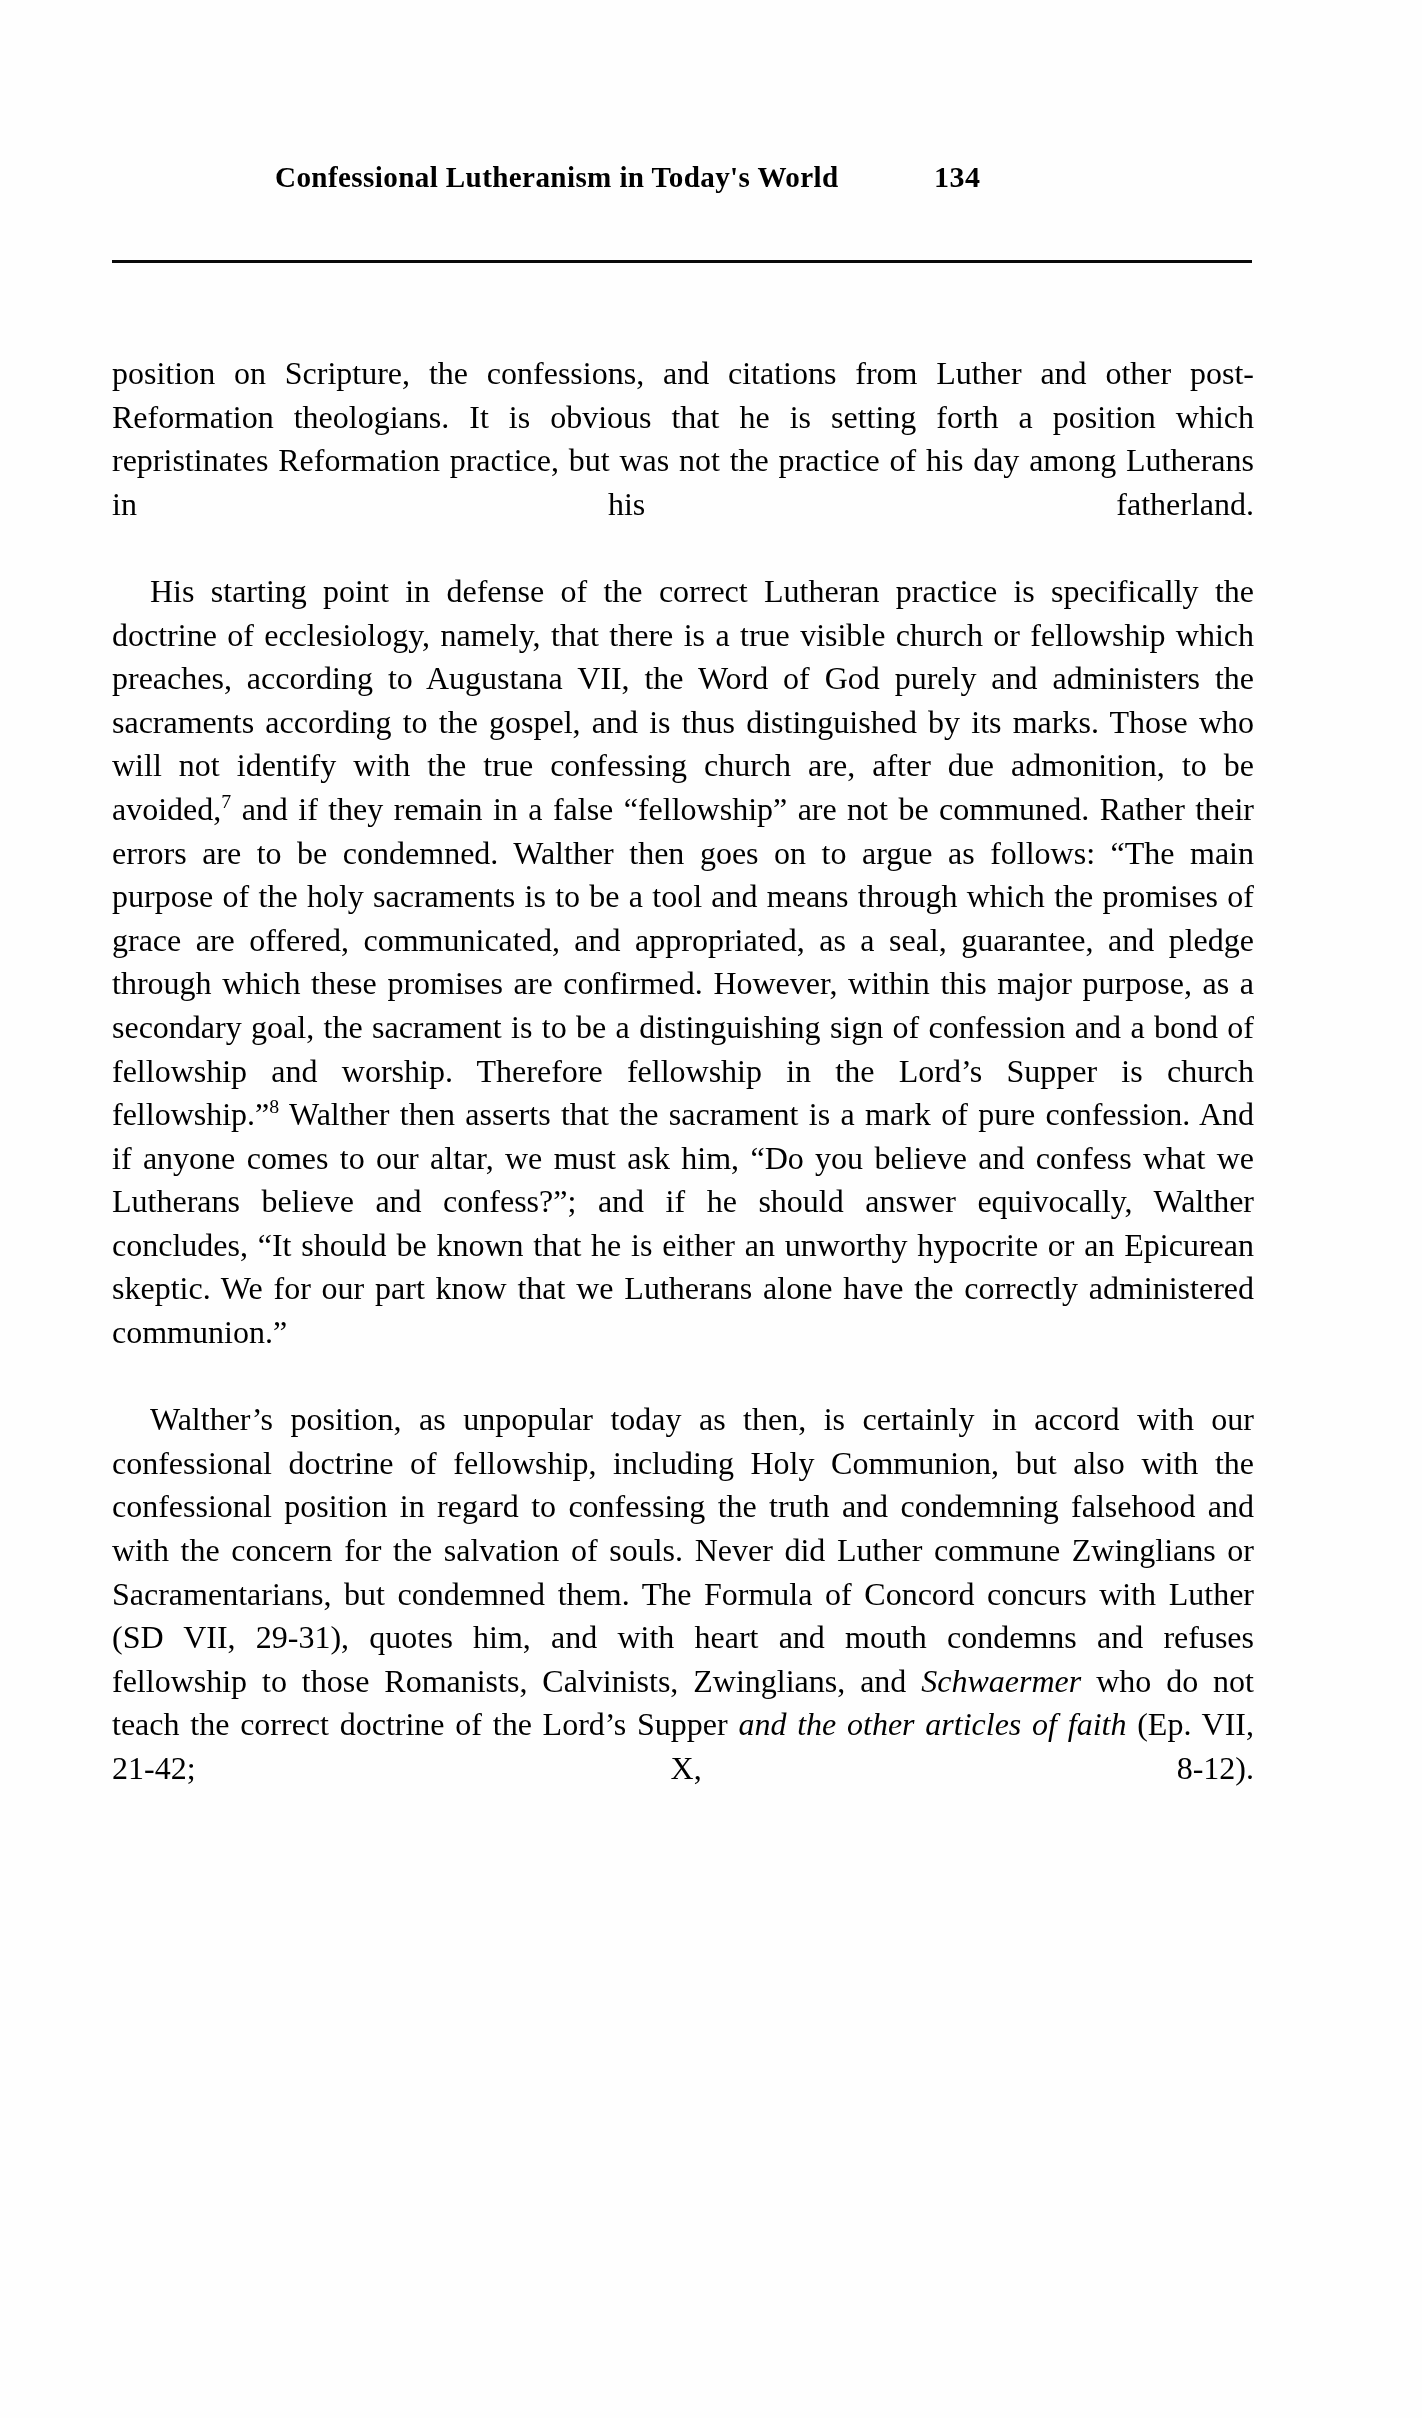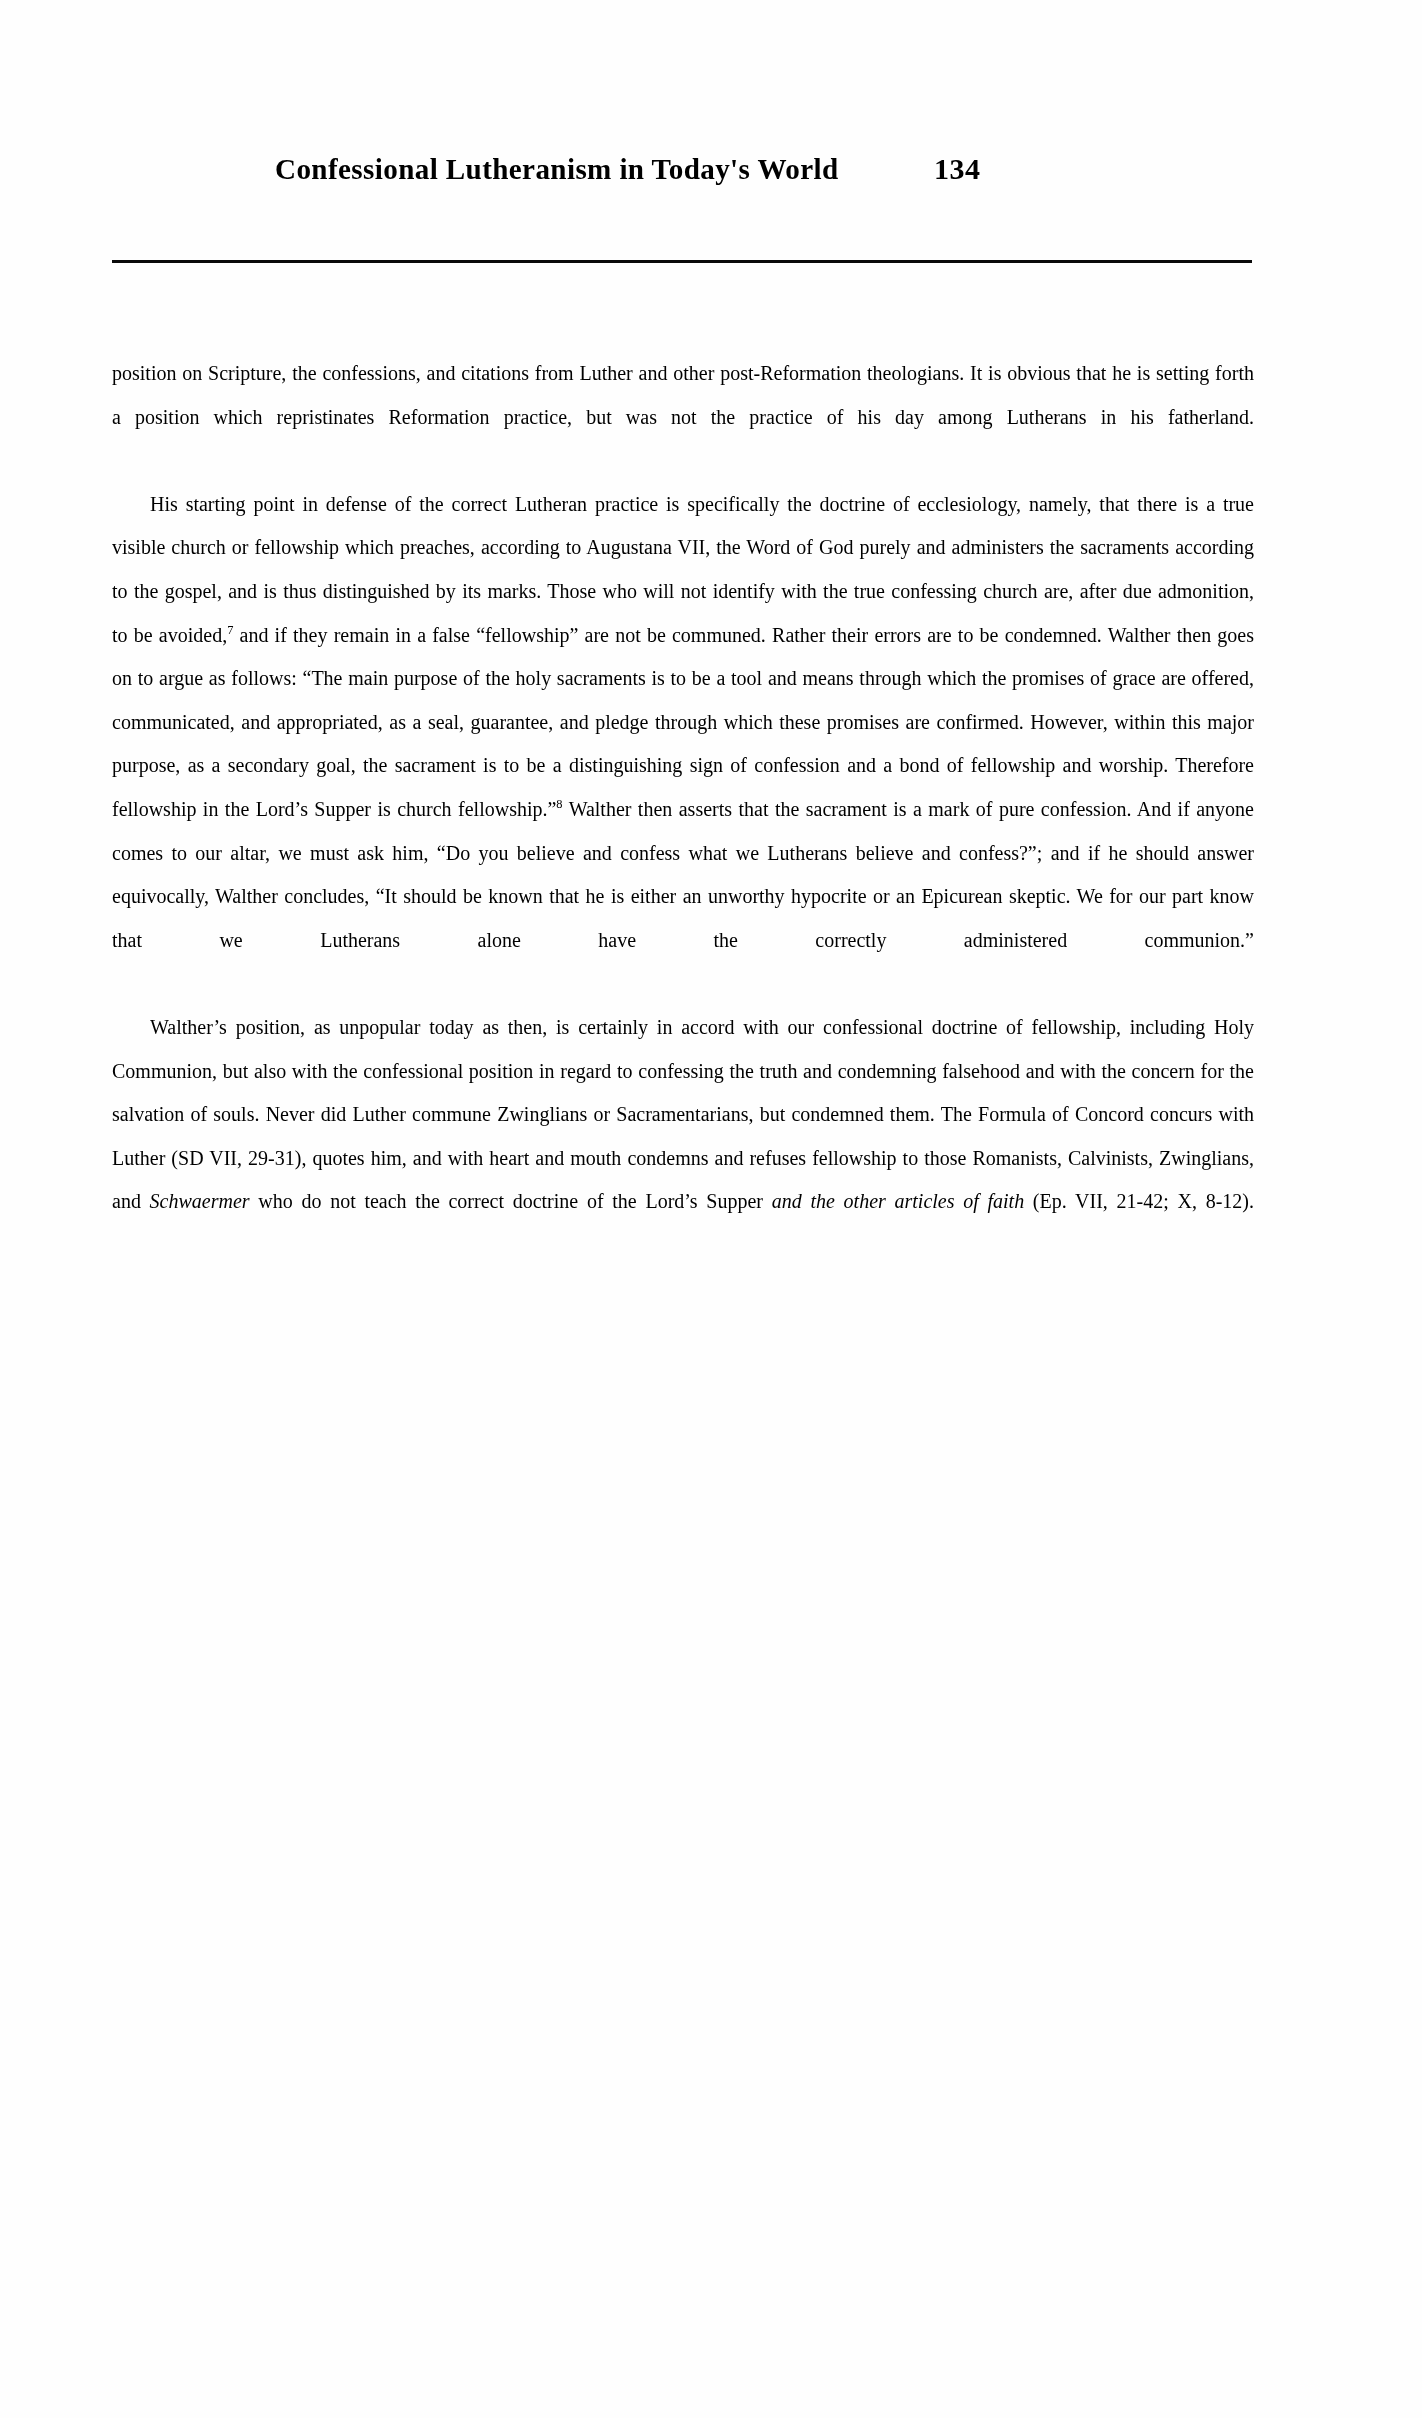--- a/index.html
+++ b/index.html
@@ -21,21 +21,21 @@
     left: 0; top: 0;
     width: 1422px;
     height: 2418px;
     background: #fefefe;
   }
 
   
   .running-head {
     position: absolute;
     left: 110px;
-    top: 152px;
+    top: 160px;
     width: 1150px;
     display: flex;
     align-items: center;
     justify-content: flex-start;
   }
   .running-head .rh-title {
     font-weight: bold;
     font-size: 30px;
     letter-spacing: 0.4px;
     margin-left: 165px;
@@ -59,21 +59,21 @@
     height: 3px;
     background: #0a0a0a;
   }
 
   
   .body-col {
     position: absolute;
     left: 112px;
     top: 352px;
     width: 1142px;
-    font-size: 20px;
+    font-size: 32px;
     line-height: 43.6px;
     text-align: justify;
     text-justify: inter-word;
     word-spacing: 0.5px;
   }
 
   .body-col p {
     margin: 0;
     padding: 0;
     text-align: justify;

